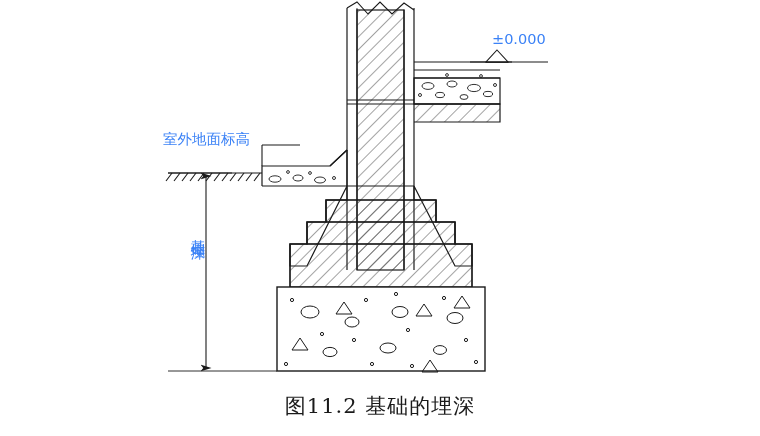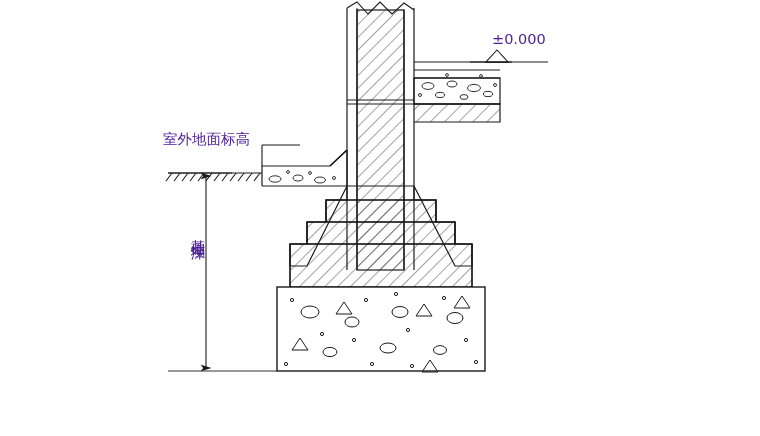--- a/index.html
+++ b/index.html
@@ -18,21 +18,21 @@
     top:392px;
     text-align:center;
     font-size:21px;
     color:#1a1a1a;
     font-family:"DejaVu Serif", serif;
     letter-spacing:1px;
   }
   .lbl{
     position:absolute;
     font-size:14.5px;
-    color:#4c1d95;
+    color:#3b82f6;
     font-family:"DejaVu Sans", sans-serif;
     white-space:nowrap;
   }
   #label-outdoor-elev{ left:163px; top:130px;font-family:Liberation Serif, serif; }
   #label-zero-elev{ left:492px; top:31px; font-family:"DejaVu Sans", sans-serif;}
   #label-depth{
     left:188px; top:228px;
     writing-mode:vertical-rl;
     text-orientation:upright;
     letter-spacing:2px;
@@ -204,14 +204,15 @@
 
     <path d="M206,176 L206,368" stroke-width="1.1" marker-start="url(#arrUp)" marker-end="url(#arrDn)"></path>
 
   </g>
 </svg>
 
 <div class="lbl" id="label-outdoor-elev">室外地面标高</div>
 <div class="lbl" id="label-zero-elev">±0.000</div>
 <div class="lbl" id="label-depth">基础埋深</div>
 
+<div class="cap">图11.2  基础的埋深</div>
 
 </div>
 
 </body></html>

